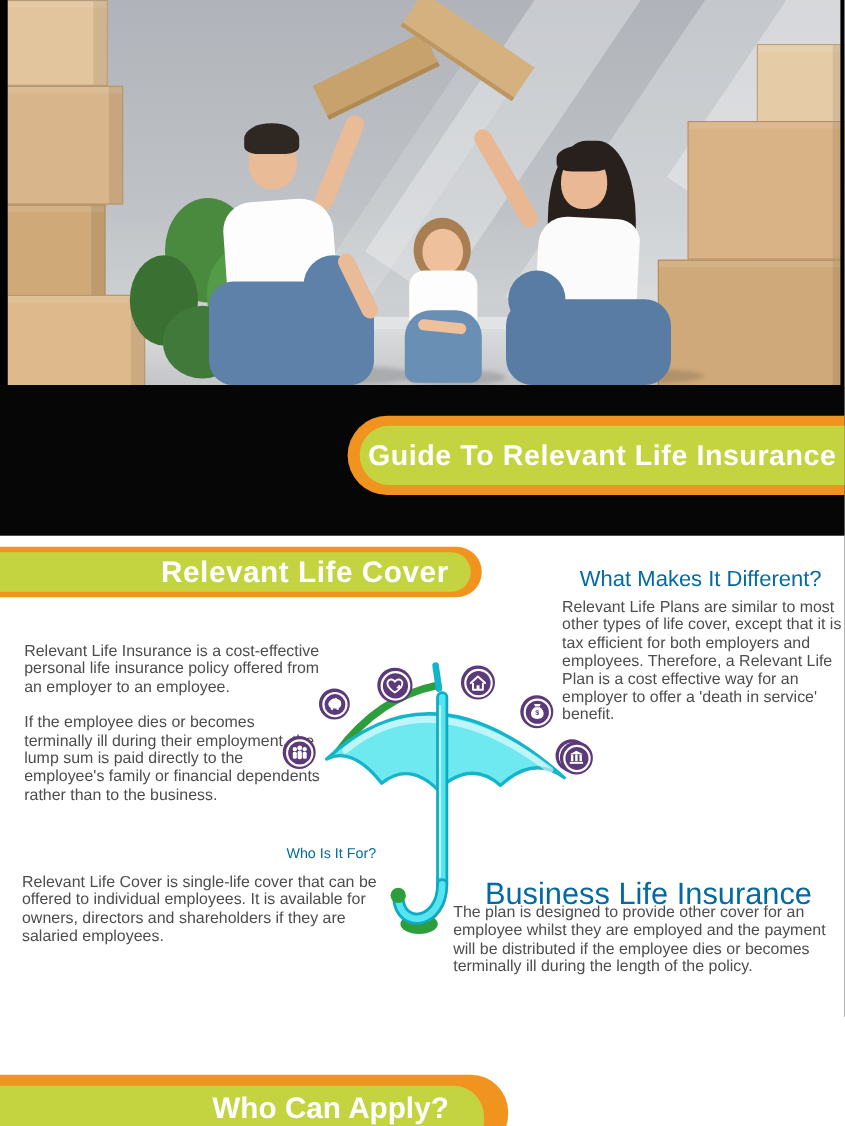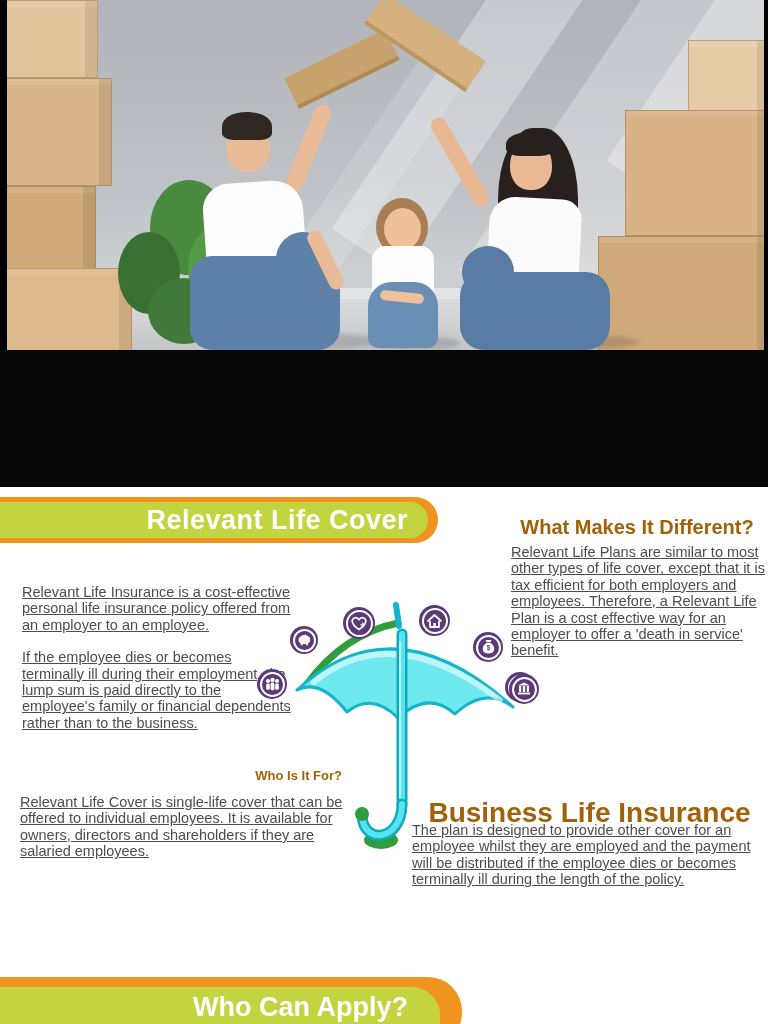--- a/index.html
+++ b/index.html
@@ -43,22 +43,22 @@
                 border-radius:18px;display:flex;align-items:center;justify-content:flex-end;
                 padding-right:20px;color:#fff;font-size:27px;font-weight:600;letter-spacing:.5px;}
   .pill-bottom{position:absolute;left:-26px;top:977px;width:488px;height:70px;
                background:#F1941F;border-radius:0 34px 34px 0;}
   .pill-bottom-in{position:absolute;left:0;top:10px;width:466px;height:60px;background:#C4D441;
                   border-radius:0 28px 28px 0;display:flex;align-items:flex-start;justify-content:flex-end;
                   padding:5px 32px 0 0;box-sizing:border-box;color:#fff;font-size:27px;font-weight:600;}
 
   
   .body-txt{color:#4d4d4d;font-size:14.5px;line-height:1.13;}
-  .body-txt p{margin:0 0 16px 0;text-decoration:underline;}
-  .h-blue{color:#a16207;font-weight:bold;text-align:center;}
+  .body-txt p{margin:0 0 16px 0;}
+  .h-blue{color:#0369a1;font-weight:normal;text-align:center;}
 
   .col-left-intro{left:22px;top:584px;width:272px;}
   .h-different{left:508px;top:516px;width:258px;font-size:20px;}
   .col-right-intro{left:511px;top:544px;width:255px;}
   .bullet-row{left:505px;top:664px;width:262px;display:flex;gap:9px;}
   .bullet-txt{width:218px;}
   .h-who{left:20px;top:768px;width:322px;font-size:13px;text-align:right;}
   .col-who{left:20px;top:794px;width:324px;}
   .h-business{left:412px;top:797px;width:355px;font-size:28px;}
   .col-business{left:412px;top:822px;width:356px;}
@@ -138,20 +138,25 @@
     <div class="abs" style="left:286px;top:52px;width:112px;height:30px;background:#c8a26d;border-bottom:4px solid #b08a55;transform:rotate(-26deg);"></div>
     <div class="abs" style="left:364px;top:24px;width:122px;height:33px;background:#d6b180;border-bottom:4px solid #bd9763;transform:rotate(34deg);"></div>
 
     <div class="edge-strip" style="left:0;top:0;width:7px;height:350px;"></div>
     <div class="edge-strip" style="right:0;top:0;width:4px;height:350px;"></div>
   </div>
 
   <div class="band"></div>
 
 
+  <div class="title-pill">
+    <div class="title-pill-in">
+      <span>Guide To Relevant Life Insurance</span>
+    </div>
+  </div>
 
   <div class="pill-left">
     <div class="pill-left-in">
       <span>Relevant Life Cover</span>
     </div>
   </div>
 
   <div class="abs body-txt col-left-intro">
     <p>Relevant Life Insurance is a cost-effective personal life insurance policy offered from an employer to an employee.</p>
     <p>If the employee dies or becomes terminally ill during their employment, the lump sum is paid directly to the employee's family or financial dependents rather than to the business.</p>

